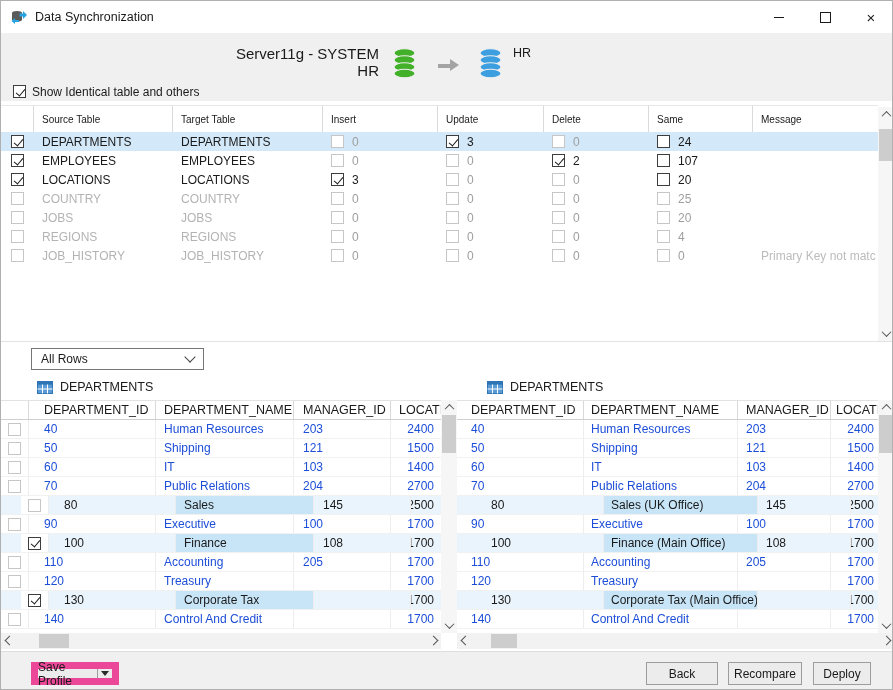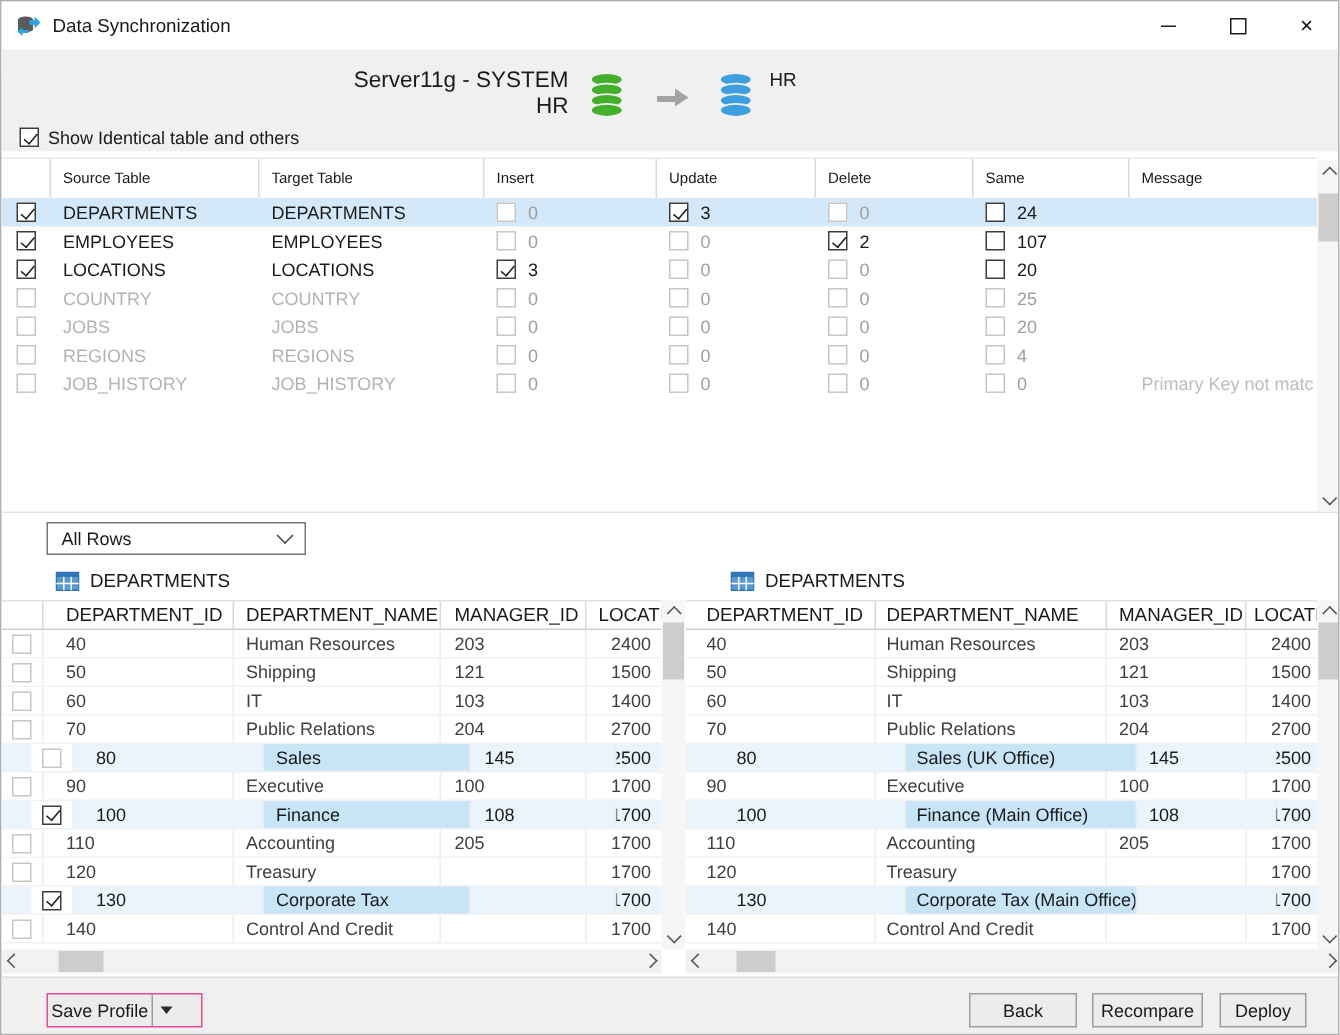--- a/index.html
+++ b/index.html
@@ -75,21 +75,21 @@
 
   
   .gridlabel{position:absolute;top:378px;height:16px;display:flex;align-items:center;gap:7px;font-size:12.5px;}
 
   
   .grid{position:absolute;top:399px;height:233px;background:#fff;overflow:hidden;}
   .ghead{height:20px;display:flex;align-items:center;border-top:1px solid #e2e2e2;border-bottom:1px solid #cfcfcf;
          font-size:12.5px;box-sizing:border-box;}
   .ghead .gcell{border-right:1px solid #d9d9d9;}
   .gcell{height:100%;display:flex;align-items:center;box-sizing:border-box;overflow:hidden;white-space:nowrap;}
-  .grow{height:19px;display:flex;align-items:center;border-bottom:1px solid #f1f1f1;color:#404040;box-sizing:border-box;}
+  .grow{height:19px;display:flex;align-items:center;border-bottom:1px solid #f1f1f1;color:#1d4ed8;box-sizing:border-box;}
   .grow .gcell{border-right:1px solid #ededed;}
   .grow.changed{background:#eaf4fc;color:#1a1a1a;padding-left:20px;}
   .grow.changed .namecell{background:#c8e5f7;}
   .cbcell{justify-content:center;background:#fff;}
   .lc0{width:28px;}
   .lc1{width:127px;padding-left:15px;}
   .lc2{width:138px;padding-left:8px;}
   .lc3{width:97px;padding-left:9px;}
   .lc4{flex:1;justify-content:flex-end;padding-right:7px;}
   .lc4h{flex:1;justify-content:flex-start;padding-left:8px;}
@@ -97,21 +97,21 @@
   .rc1{width:121px;padding-left:8px;}
   .rc2{width:154px;padding-left:7px;}
   .rc3{width:93px;padding-left:8px;}
   .rc4{flex:1;justify-content:flex-end;padding-right:4px;}
   .rc4h{flex:1;justify-content:flex-start;padding-left:5px;}
 
   
   #footer{position:absolute;left:0;top:650px;width:893px;height:40px;background:#f0f0f0;border-top:1px solid #dedede;box-sizing:border-box;}
   .btn{position:absolute;top:10px;height:23px;background:#ececec;border:1px solid #9d9d9d;box-sizing:border-box;
        display:flex;align-items:center;justify-content:center;font-size:12px;cursor:default;}
-  #save-split{position:absolute;top:10px;left:30px;width:104px;height:23px;border:1px solid #ec4899;background:#ececec;
+  #save-split{position:absolute;top:10px;left:30px;width:88px;height:23px;border:7px solid #ec4899;background:#ececec;
               box-sizing:border-box;display:flex;}
   #save-main{width:69px;display:flex;align-items:center;justify-content:center;}
   #save-arrow{width:17px;border-left:1px solid #9d9d9d;display:flex;align-items:center;justify-content:center;}
   .tri-down{width:0;height:0;border-left:4px solid transparent;border-right:4px solid transparent;border-top:5px solid #2b2b2b;}
 </style>
 </head>
 <body>
 
 <div id="win">
 

